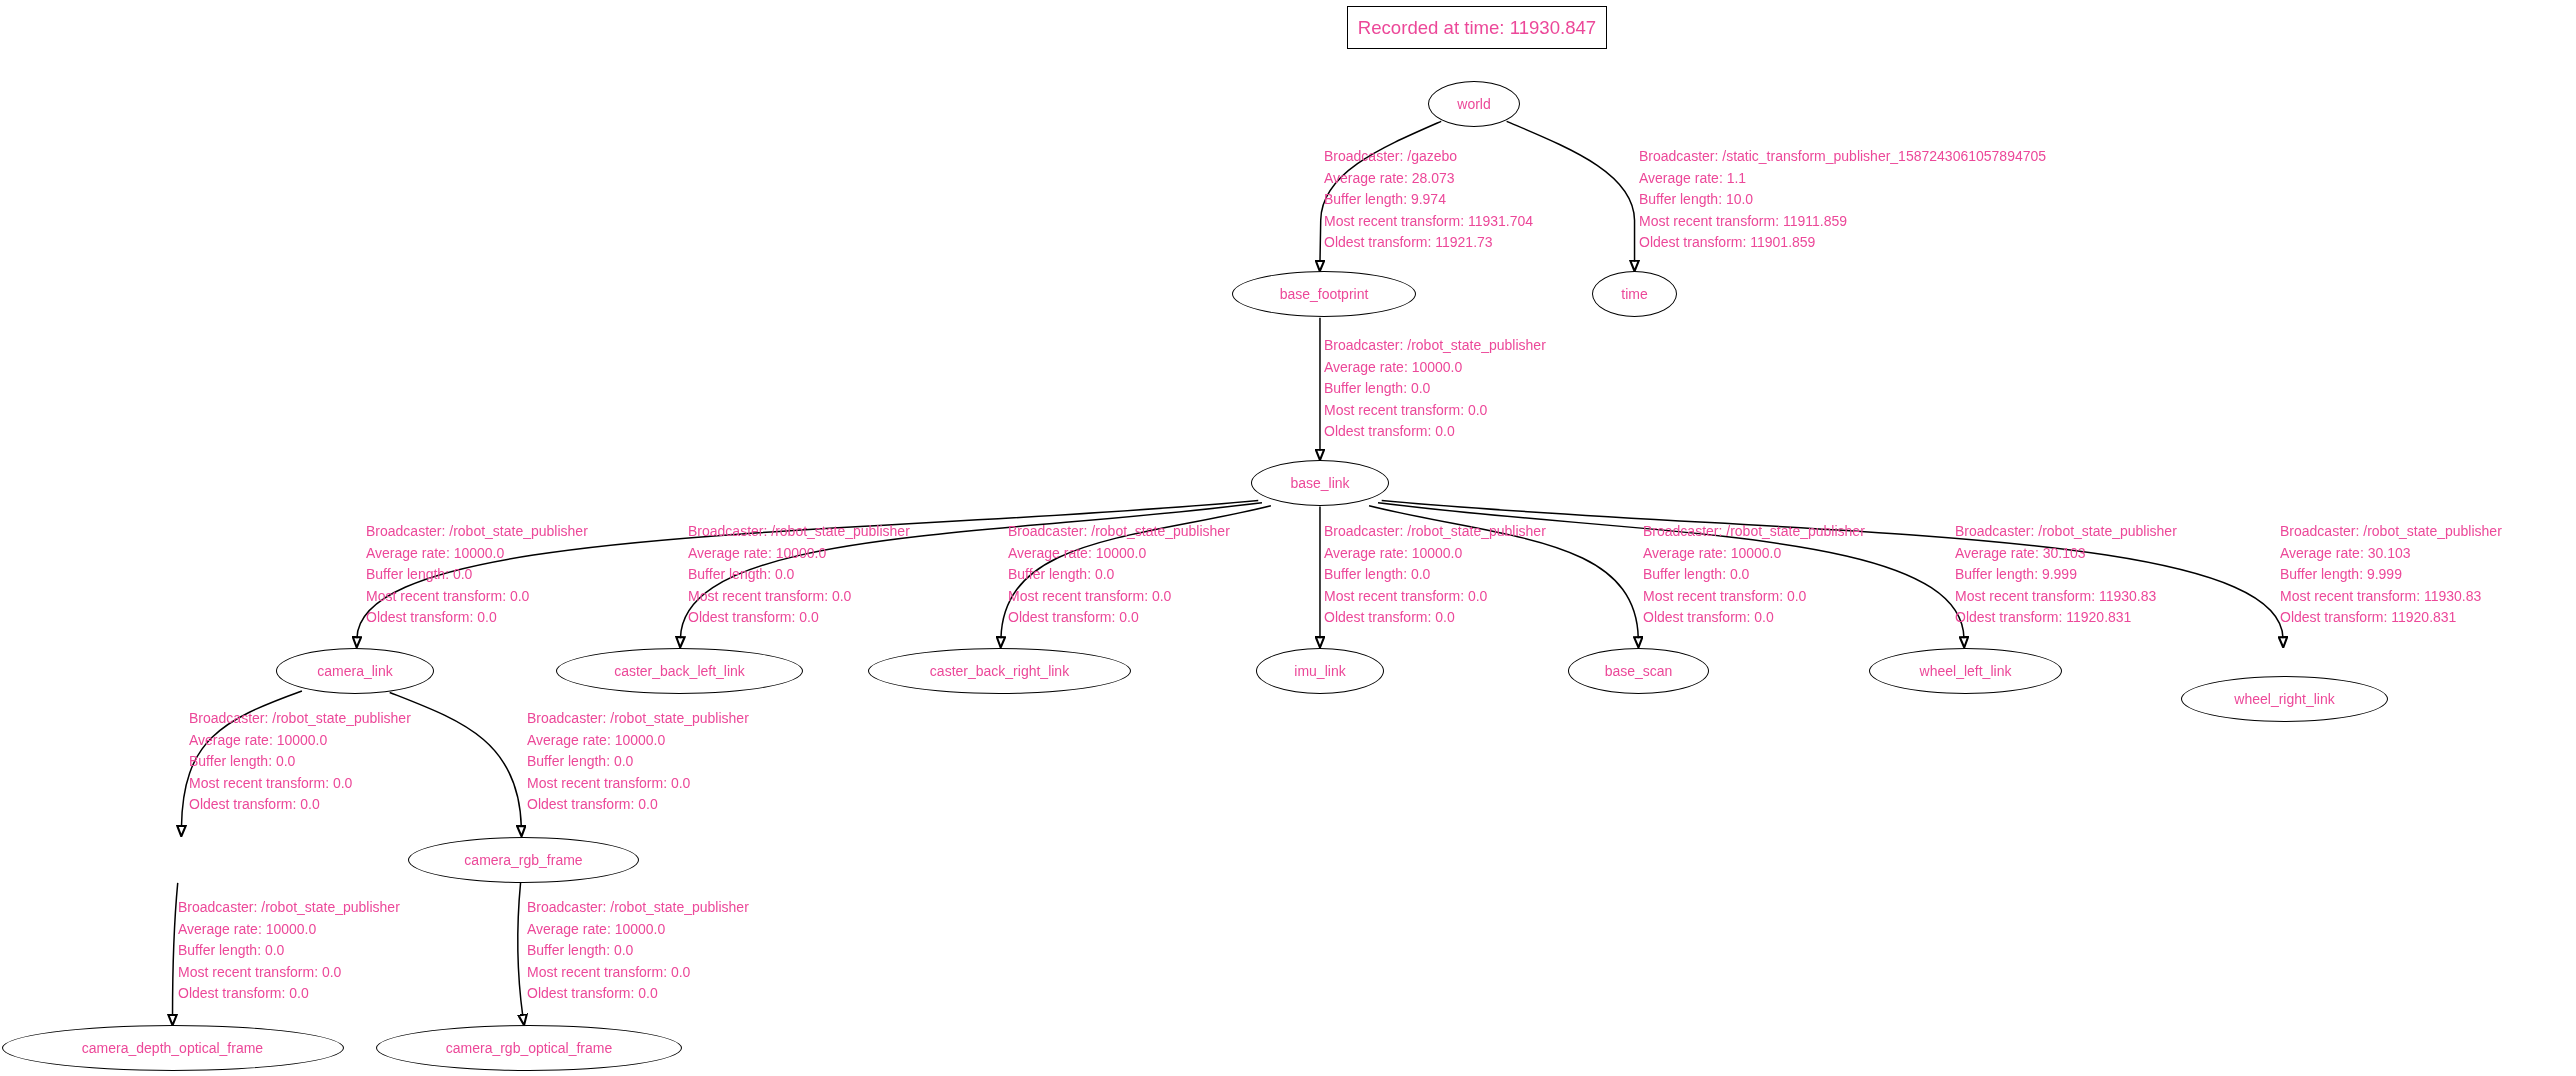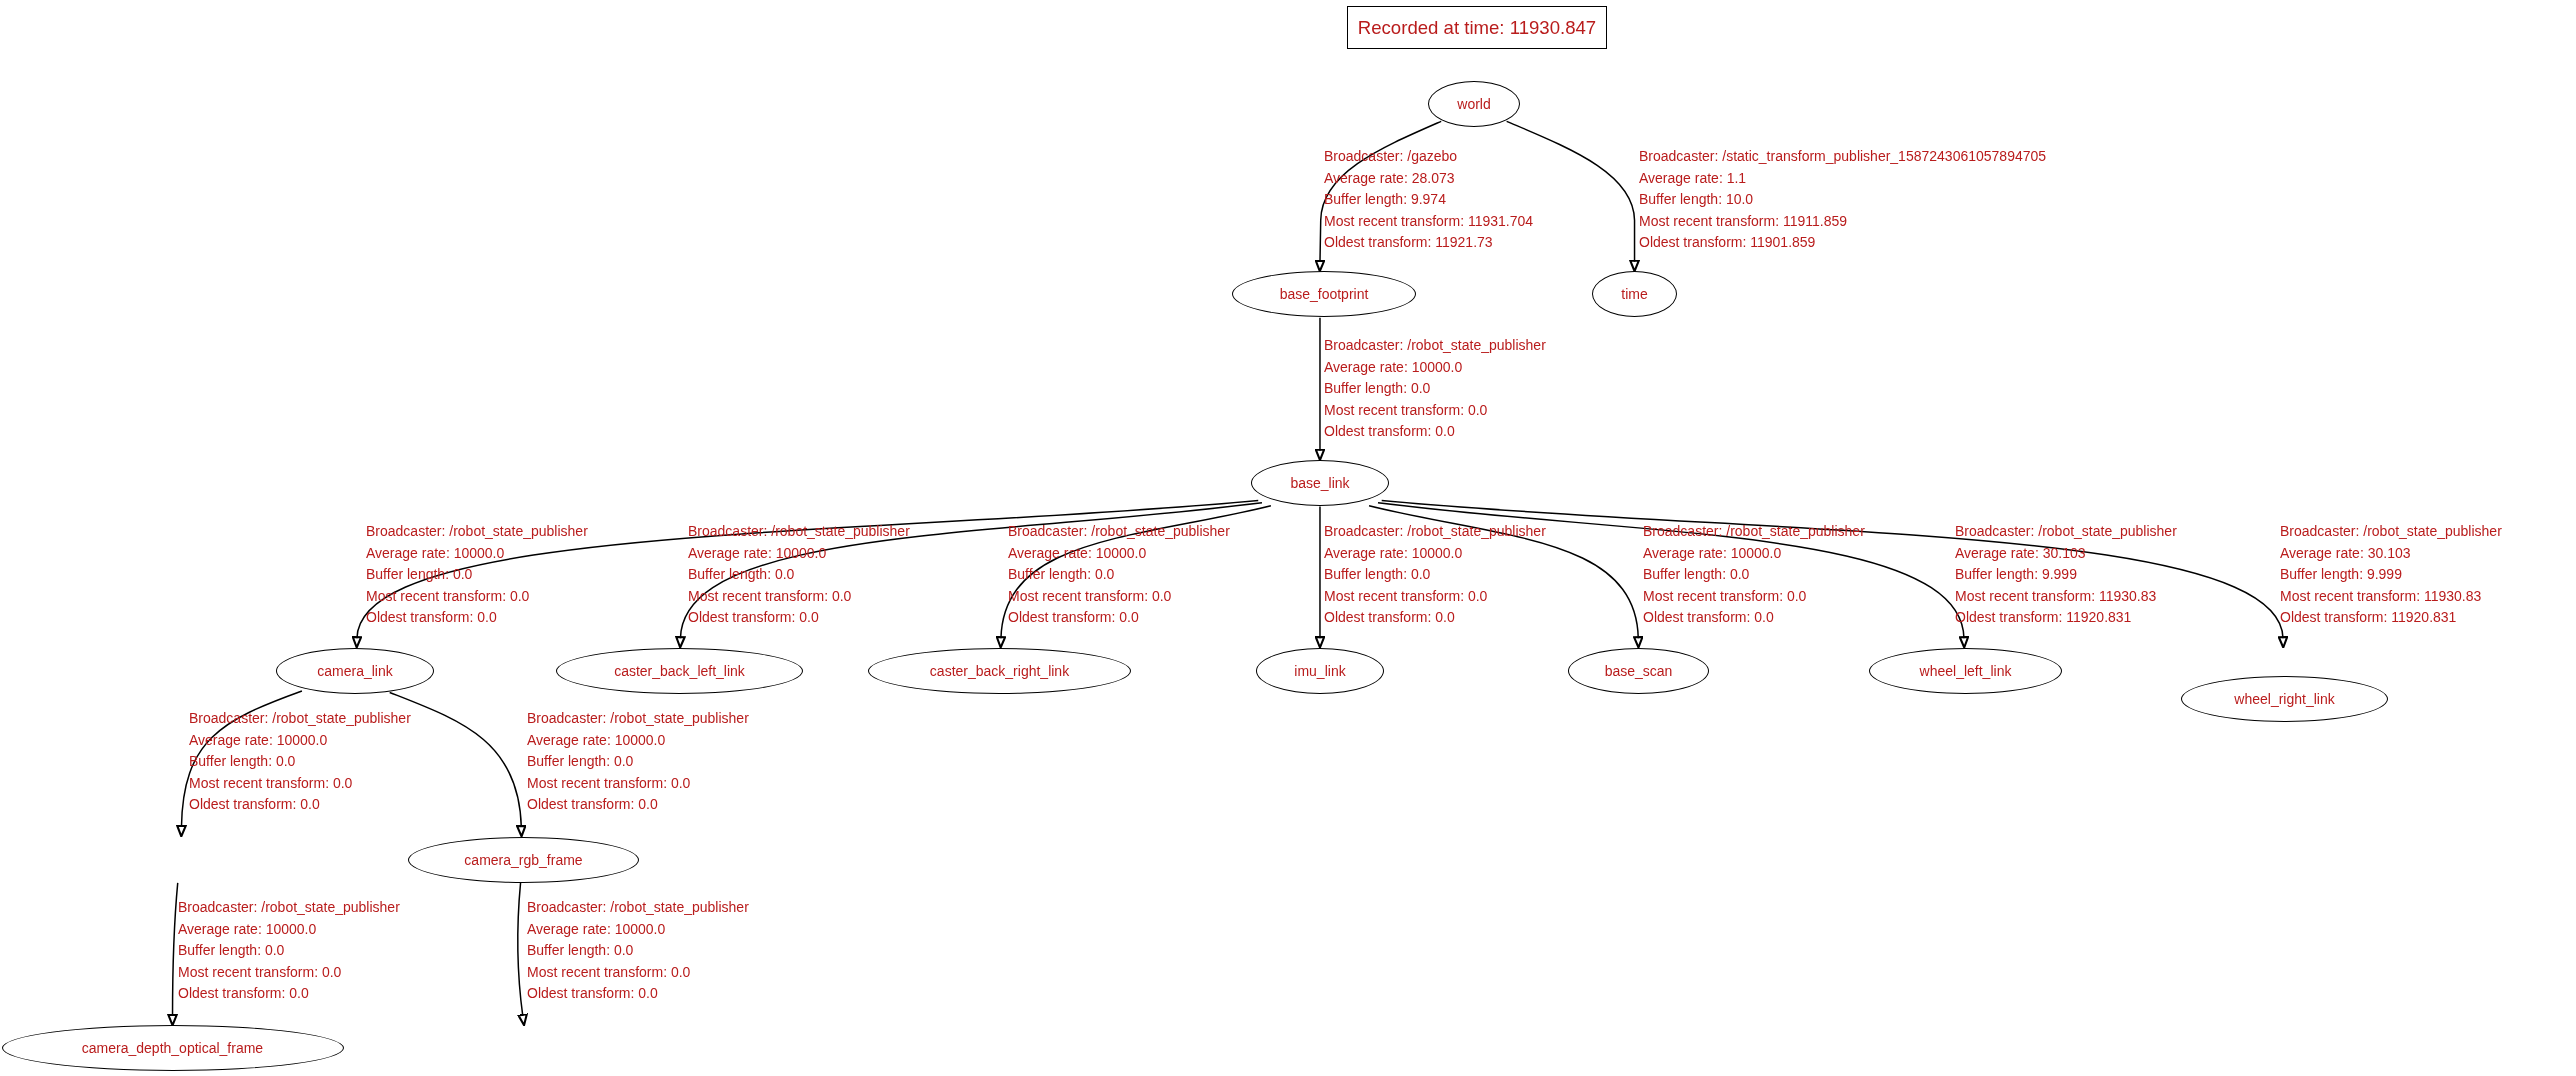--- a/index.html
+++ b/index.html
@@ -2,21 +2,21 @@
 <html style="font-size:12px"><head>
 <meta charset="utf-8">
 <style>
   html, body { margin: 0; padding: 0; background: #ffffff; }
   .canvas {
     position: relative;
     width: 2576px;
     height: 1077px;
     background: #ffffff;
     font-family: "Liberation Sans", sans-serif;
-    color: #b91c1c;
+    color: #ec4899;
     overflow: hidden;
   }
   .edges-layer {
     position: absolute;
     left: 0; top: 0;
     width: 2576px; height: 1077px;
   }
   .edges-layer path {
     fill: none;
     stroke: #000;
@@ -88,20 +88,21 @@
   <div class="node" style="left:1251px; top:460px; width:138px; height:46px;text-align:center;">base_link</div>
   <div class="node" style="left:276px; top:648px; width:158px; height:46px;">camera_link</div>
   <div class="node" style="left:556px; top:648px; width:247px; height:46px;">caster_back_left_link</div>
   <div class="node" style="left:868px; top:648px; width:263px; height:46px;">caster_back_right_link</div>
   <div class="node" style="left:1256px; top:648px; width:128px; height:46px;">imu_link</div>
   <div class="node" style="left:1568px; top:648px; width:141px; height:46px;">base_scan</div>
   <div class="node" style="left:1869px; top:648px; width:193px; height:46px;">wheel_left_link</div>
   <div class="node" style="left:2181px; top:676px; width:207px; height:46px;">wheel_right_link</div>
   <div class="node" style="left:408px; top:837px; width:231px; height:46px;">camera_rgb_frame</div>
   <div class="node" style="left:1.5px; top:1025px; width:342px; height:46px;">camera_depth_optical_frame</div>
+  <div class="node" style="left:376px; top:1025px; width:306px; height:46px;">camera_rgb_optical_frame</div>
 
   <div class="edge-label" style="left:1324px; top:146px;">Broadcaster: /gazebo
 Average rate: 28.073
 Buffer length: 9.974
 Most recent transform: 11931.704
 Oldest transform: 11921.73</div>
   <div class="edge-label" style="left:1639px; top:146px;">Broadcaster: /static_transform_publisher_1587243061057894705
 Average rate: 1.1
 Buffer length: 10.0
 Most recent transform: 11911.859

